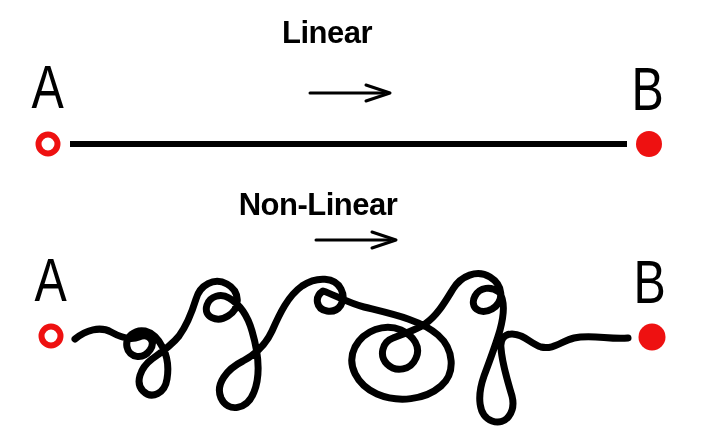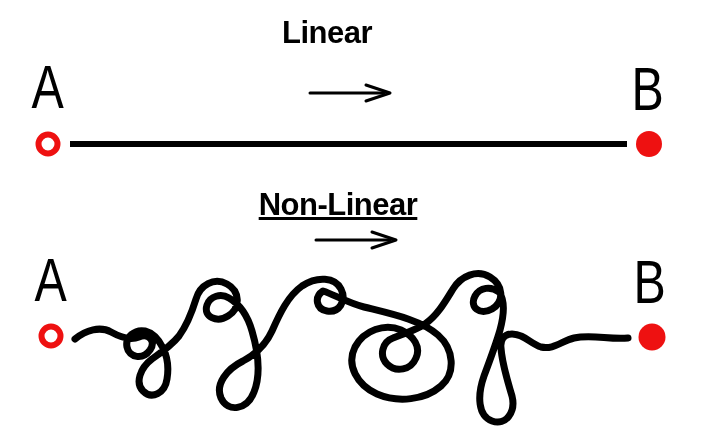--- a/index.html
+++ b/index.html
@@ -21,21 +21,21 @@
   .section-title {
     position: absolute;
     width: 200px;
     text-align: center;
     font-size: 31px;
     font-weight: 600;
     letter-spacing: -0.5px;
     line-height: 34px;
   }
   .title-linear   { left: 227px; top: 16px; }
-  .title-nonlinear{ left: 238px; top: 188px; text-decoration: underline; }
+  .title-nonlinear{ left: 218px; top: 188px; }
   .endpoint-letter {
     position: absolute;
     width: 60px;
     height: 62px;
     display: flex;
     align-items: center;
     justify-content: center;
     font-size: 62px;
     font-weight: 400;
     line-height: 1;

